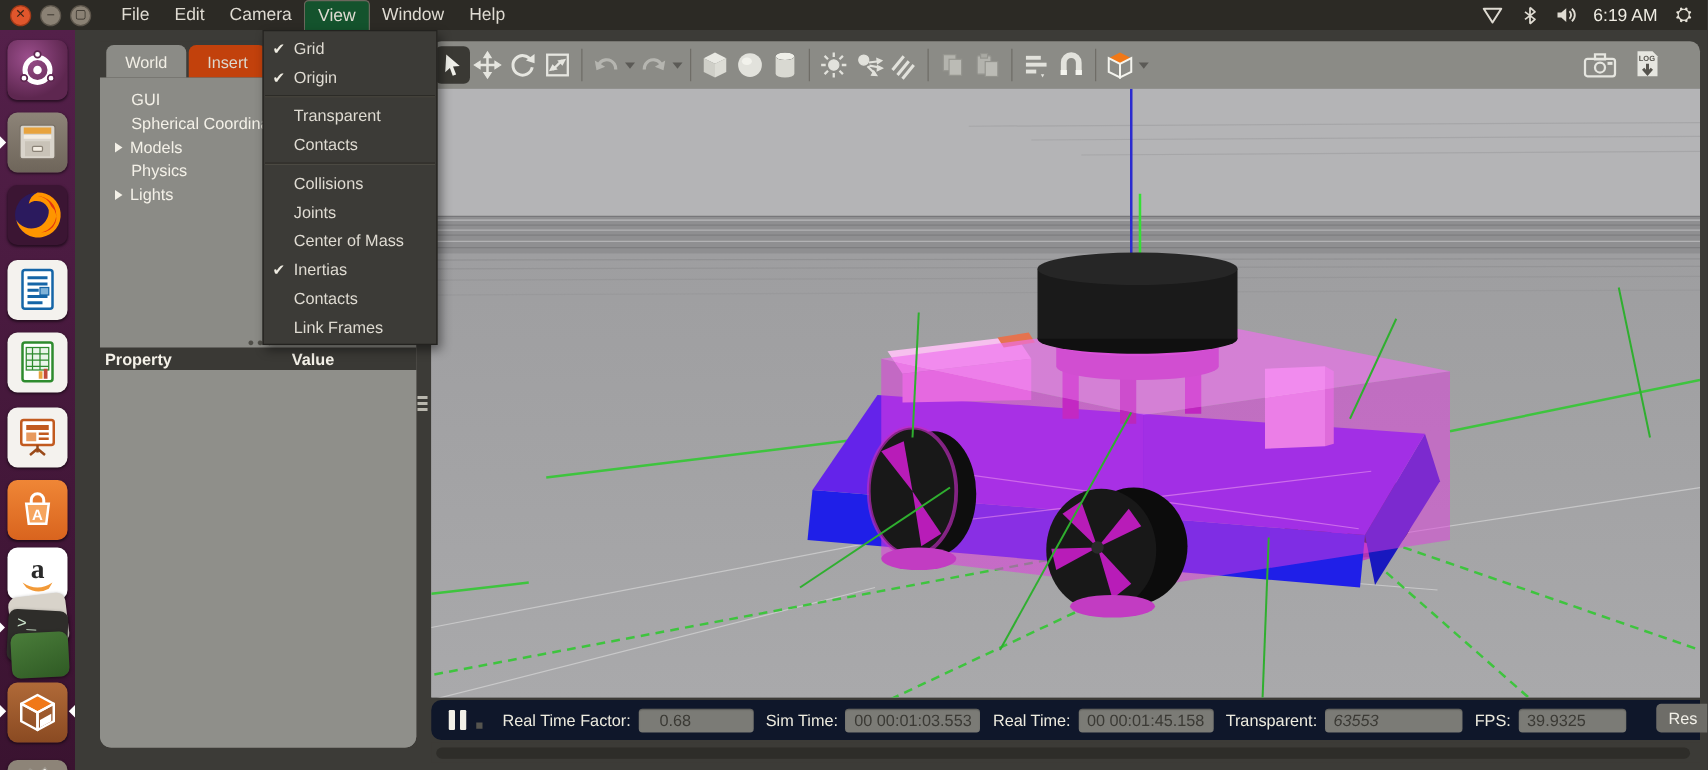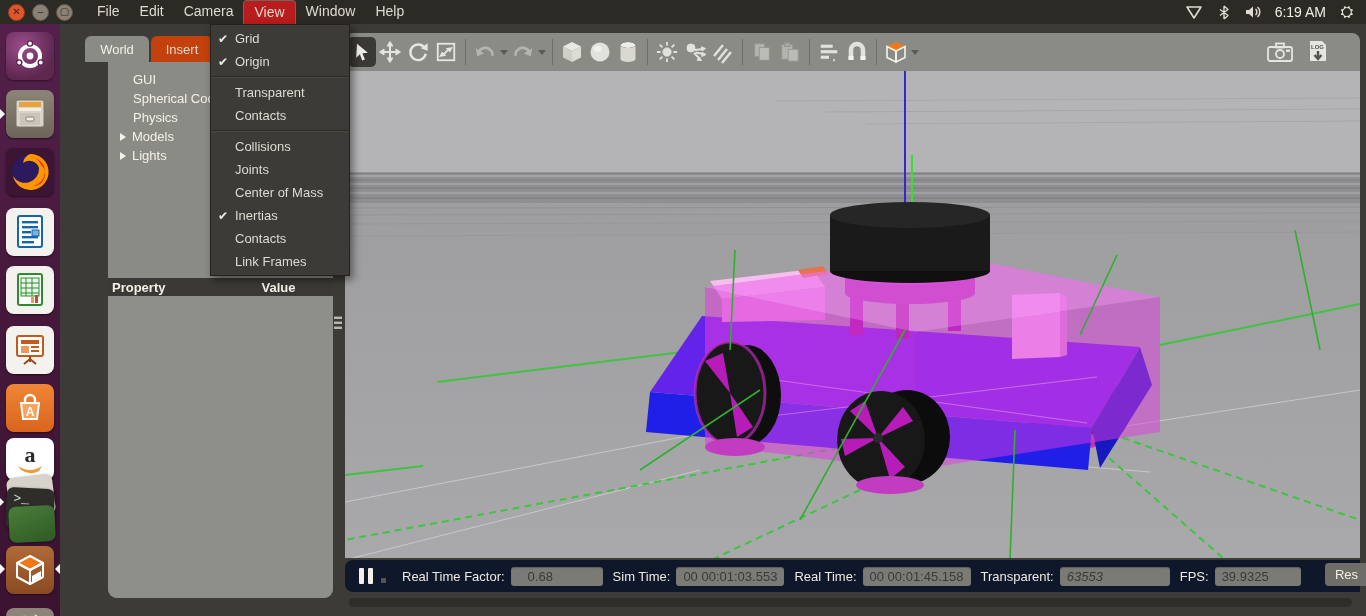--- a/index.html
+++ b/index.html
@@ -9,36 +9,36 @@
   
   .topbar{position:absolute;left:0;top:0;width:1366px;height:24px;background:#2c2a25;
     display:flex;align-items:center;color:#dfdbd2;font-size:14px;z-index:50;}
   .winbtns{display:flex;gap:7px;margin-left:8px;}
   .winbtn{width:15px;height:15px;border-radius:50%;display:flex;align-items:center;justify-content:center;
     font-size:10px;line-height:1;color:#3b2517;}
   .winbtn.close{background:#e0562c;border:1px solid #a33a18;}
   .winbtn.min,.winbtn.max{background:#8a8174;border:1px solid #5c554b;color:#2e2a23;}
   .menubar{display:flex;margin-left:14px;height:24px;align-items:stretch;}
   .menu-item{padding:3px 10px 2px 10px;cursor:default;}
-  .menu-item.active{background:#b91c1c;border:1px solid #6b675d;border-bottom:none;border-radius:4px 4px 0 0;}
+  .menu-item.active{background:#14532d;border:1px solid #6b675d;border-bottom:none;border-radius:4px 4px 0 0;}
   .tb-right{margin-left:auto;display:flex;align-items:flex-end;gap:12px;margin-right:10px;}
   .tb-ico{width:18px;height:16px;display:flex;align-items:center;justify-content:center;}
   .clock{font-size:14px;color:#f0ede4;}
   
   .launcher{position:absolute;left:0;top:24px;width:60px;height:592px;
     background:linear-gradient(180deg,#54204a 0%,#47193d 45%,#3a1330 100%);z-index:10;}
   .tile{position:absolute;left:6px;width:48px;height:48px;border-radius:8px;
     box-shadow:0 1px 2px rgba(0,0,0,.5);display:flex;align-items:center;justify-content:center;overflow:hidden;}
   .pip{position:absolute;left:0;width:0;height:0;border-top:5px solid transparent;border-bottom:5px solid transparent;border-left:5px solid #fff;}
   .pip.right{left:auto;right:0;border-left:none;border-right:5px solid #fff;}
   
   .workspace{position:absolute;left:60px;top:24px;right:0;bottom:0;background:#3c3b37;}
   
   .panel{position:absolute;left:20px;top:9px;width:253px;height:565px;background:#3c3b37;}
-  .panel-body{position:absolute;left:0;top:29px;right:0;bottom:0;background:#8b8b86;border-radius:0 0 9px 9px;margin-left:28px;}
+  .panel-body{position:absolute;left:0;top:29px;right:0;bottom:0;background:#8b8b86;border-radius:0 0 9px 9px;}
   .tab{position:absolute;top:3px;height:26px;border-radius:6px 6px 0 0;font-size:13px;
     display:flex;align-items:center;justify-content:center;color:#f2efe6;}
   .tab.active{left:5px;width:64px;background:#8b8b86;}
   .tab.inactive{left:71px;width:62px;background:#c2410c;color:#dcd8ce;}
   .tree{position:absolute;left:0;top:8px;right:0;height:170px;overflow:hidden;font-size:13px;color:#f4f1e8;}
   .tree-row{height:19px;display:flex;align-items:center;padding-left:25px;white-space:nowrap;}
   .expander{width:0;height:0;border-top:4px solid transparent;border-bottom:4px solid transparent;
     border-left:6px solid #f4f1e8;margin-right:6px;margin-left:-13px;}
   .vsplit-dots{position:absolute;top:207px;left:118px;color:#4f4e48;font-size:9px;letter-spacing:2px;}
   .prop-header{position:absolute;left:0;top:216px;right:0;height:18px;background:#3a3935;color:#f4f1e8;
@@ -232,25 +232,25 @@
       <div class="tab inactive">Insert</div>
       <div class="panel-body">
         <div class="tree">
           <div class="tree-row">
               <span>GUI</span>
             </div>
           <div class="tree-row">
               <span>Spherical Coordinates</span>
             </div>
           <div class="tree-row">
-              <span>Physics</span>
+              <span class="expander"></span>
+              <span>Models</span>
             </div>
           <div class="tree-row">
-              <span class="expander"></span>
-              <span>Models</span>
+              <span>Physics</span>
             </div>
           <div class="tree-row">
               <span class="expander"></span>
               <span>Lights</span>
             </div>
         </div>
         <div class="vsplit-dots">●●●</div>
         <div class="prop-header">
           <span class="col1">Property</span>
           <span class="col2">Value</span>

